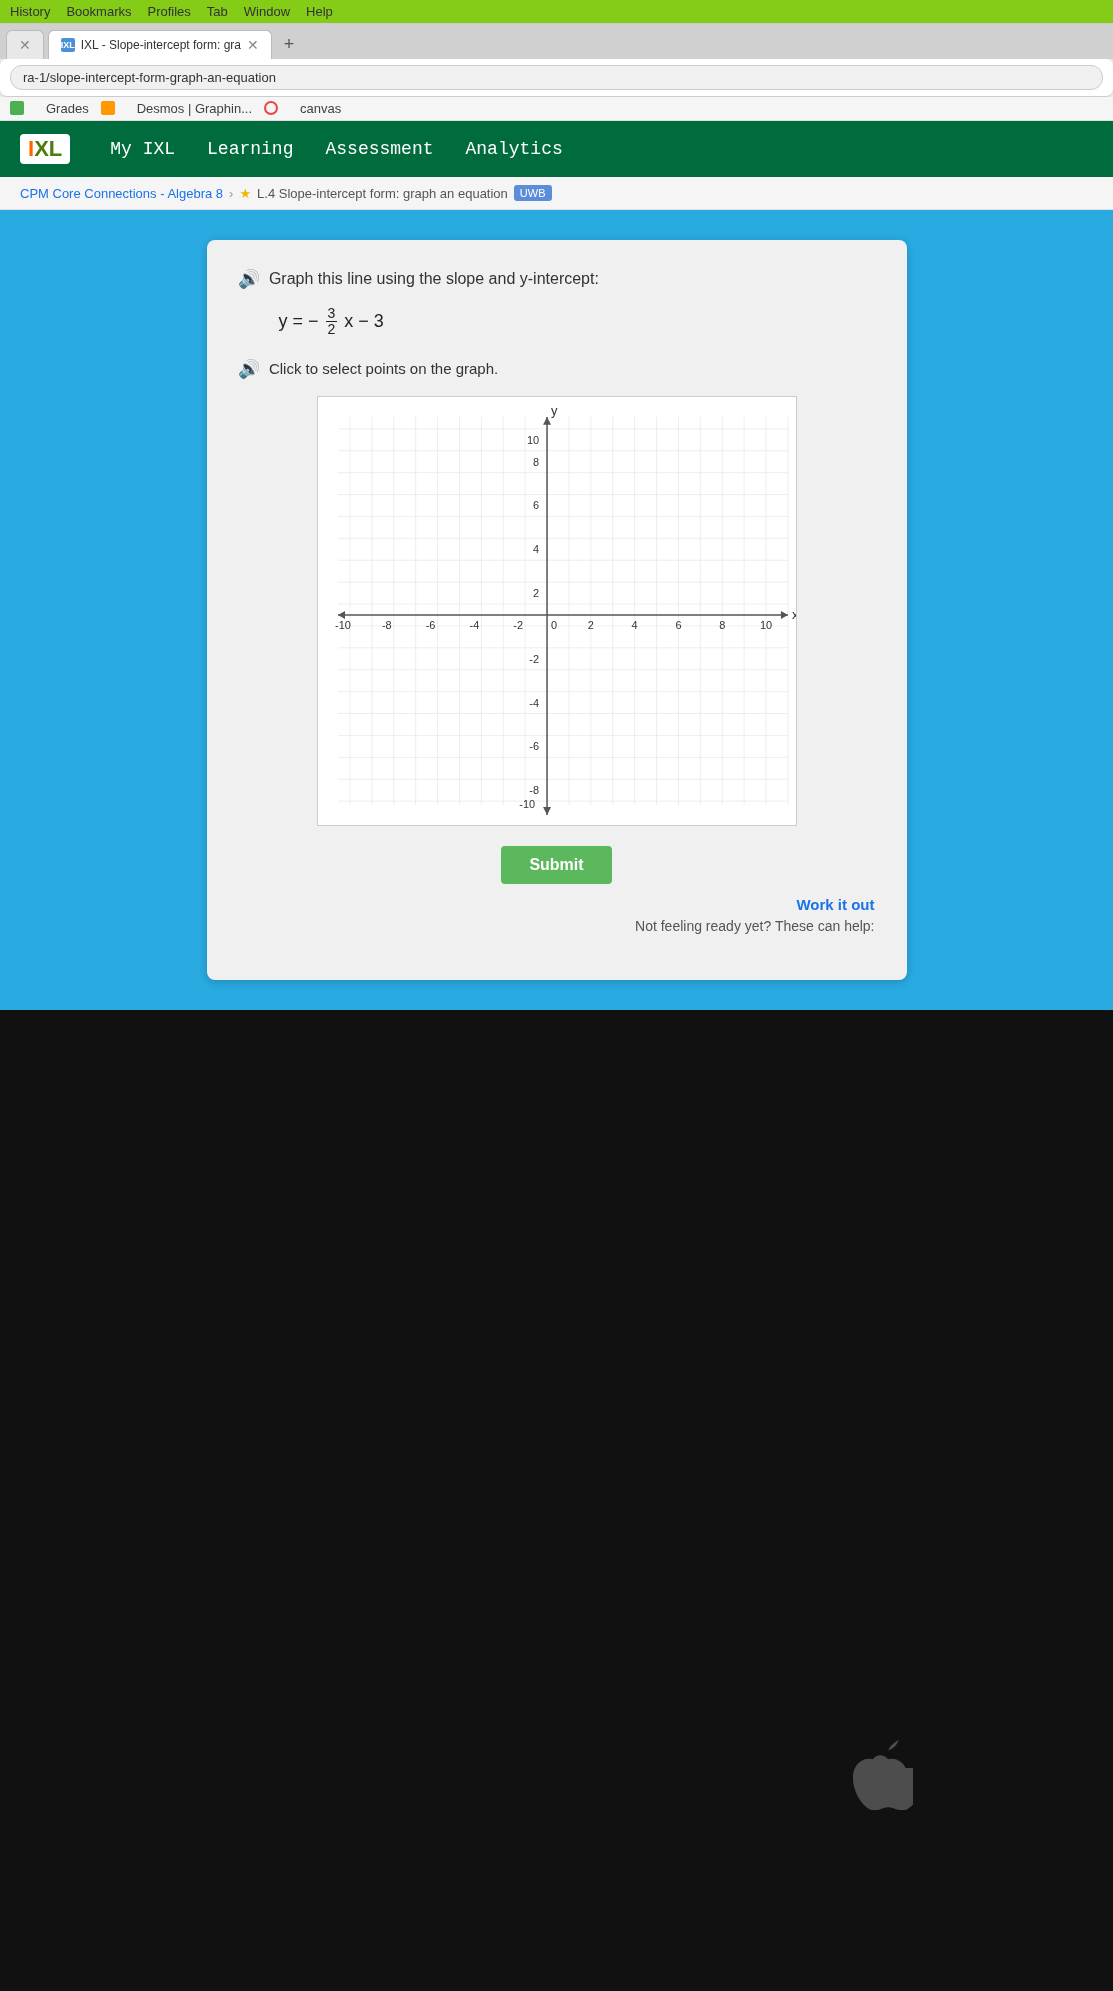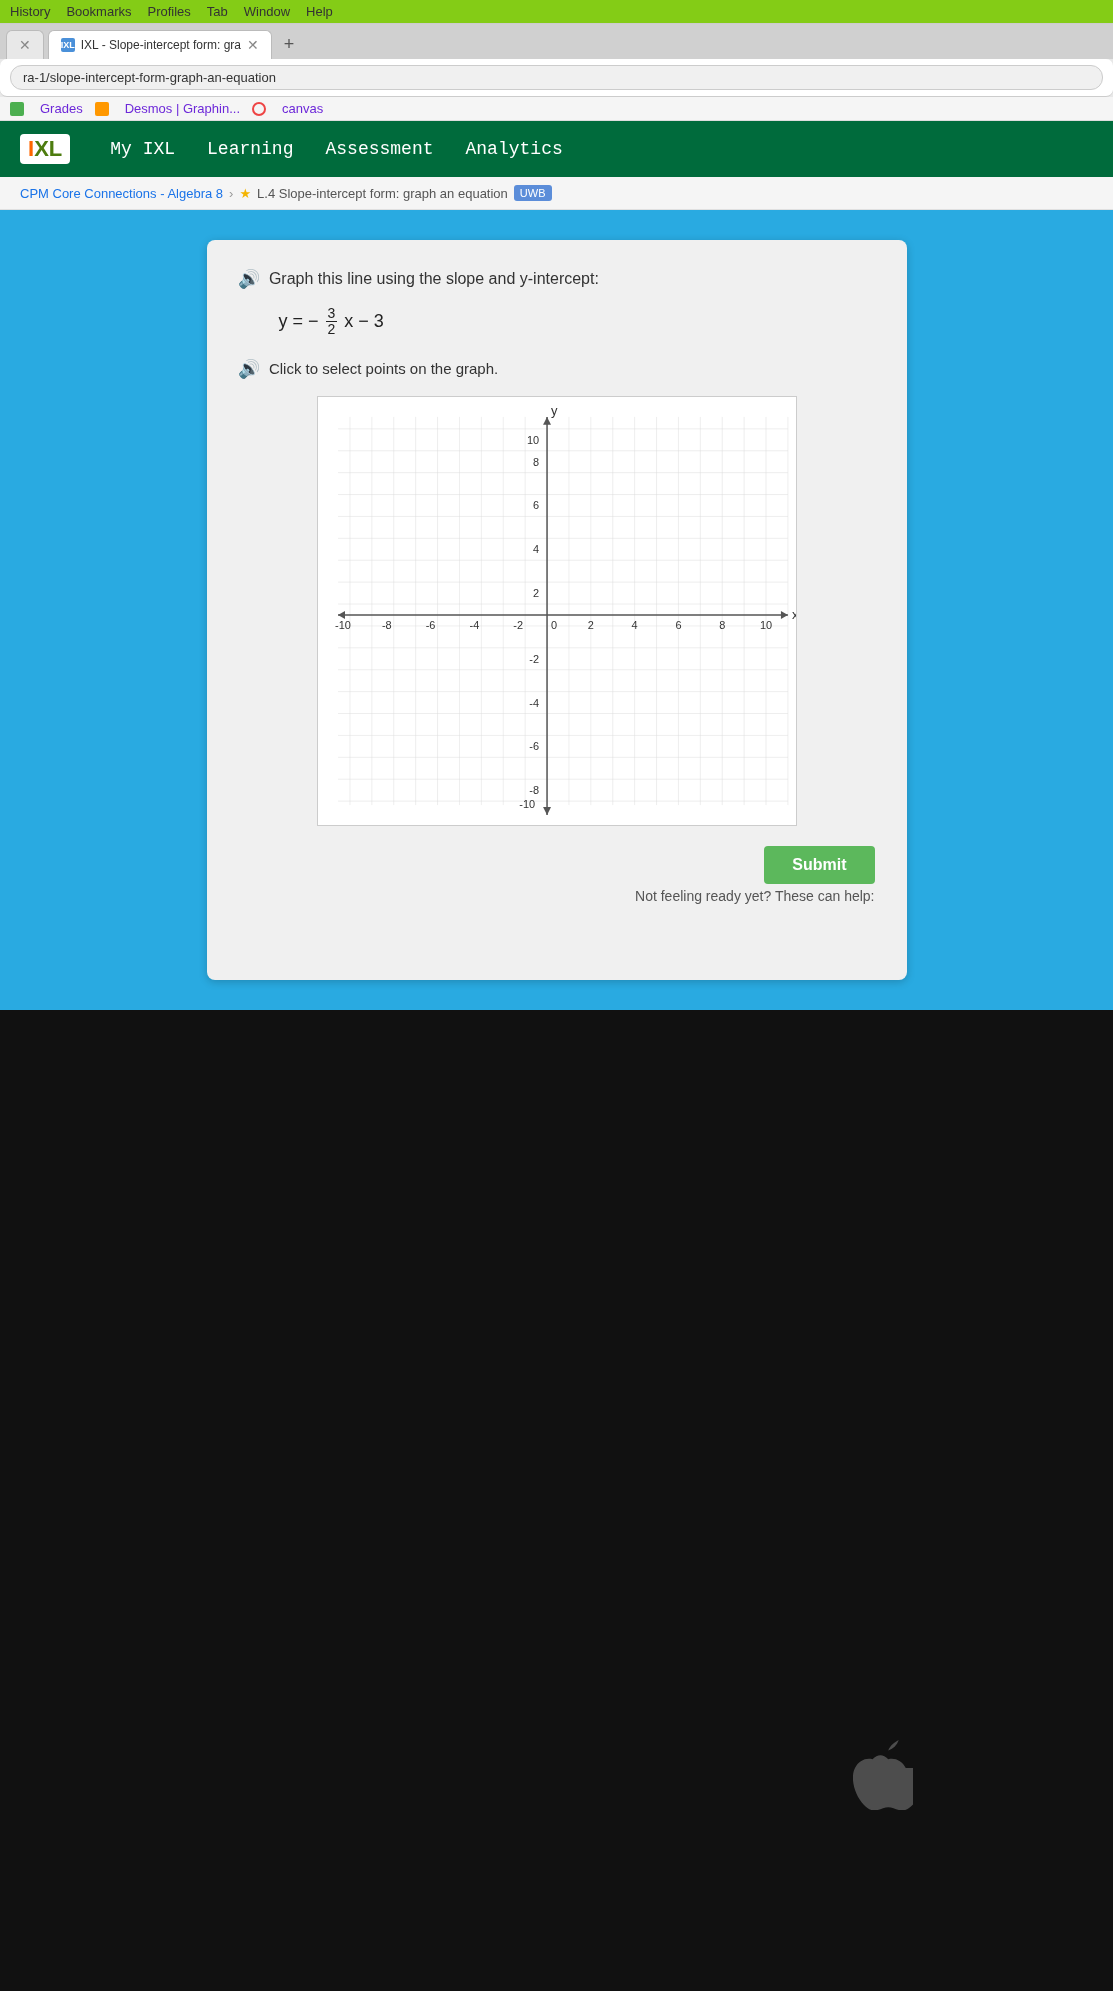--- a/index.html
+++ b/index.html
@@ -96,23 +96,22 @@
       background: #f5f5f5;
       padding: 4px 10px;
       display: flex;
       align-items: center;
       gap: 12px;
       border-bottom: 1px solid #ddd;
       font-size: 13px;
     }
     .bookmark-item {
       display: flex;
-      align-items: center;
-      gap: 16px;
-      color: #6d28d9;
+      gap: 22px;
+      color: #404040;
       cursor: pointer;
     }
     .bookmark-icon {
       width: 14px;
       height: 14px;
       border-radius: 2px;
       display: inline-block;
     }
     .bookmark-icon.green { background: #4caf50; }
     .bookmark-icon.orange { background: #ff9800; }
@@ -241,21 +240,21 @@
     .graph-svg {
       display: block;
       margin: 0 auto;
     }
 
     
     .submit-row {
       margin-top: 20px;
       display: flex;
       align-items: center;
-      justify-content: flex-end;
+      justify-content: center;
     }
     .submit-btn {
       background: #5cb85c;
       color: white;
       border: none;
       border-radius: 4px;
       padding: 10px 28px;
       font-size: 16px;
       cursor: pointer;
       font-weight: bold;
@@ -463,20 +462,23 @@
         <text x="212" y="345" font-size="11" fill="#333" text-anchor="end">-6</text>
         <text x="212" y="389" font-size="11" fill="#333" text-anchor="end">-8</text>
         <text x="208" y="403" font-size="11" fill="#333" text-anchor="end">-10</text>
       </svg>
     </div>
 
     <div class="submit-row">
       <button class="submit-btn">Submit</button>
     </div>
 
+    <div class="work-it-out">
+      <a href="#">Work it out</a>
+    </div>
     <div class="not-ready">Not feeling ready yet? These can help:</div>
 
   </div>
 </div>
 
 <div class="bottom-dark">
 
   <svg class="apple-logo" viewBox="0 0 170 200" xmlns="http://www.w3.org/2000/svg" style="position:absolute;bottom:200px;right:200px;opacity:0.25;width:60px;height:70px;">
     <path d="M150,80 C140,60 120,50 100,55 C85,40 70,40 55,55 C35,50 15,60 5,80 C-10,110 5,160 30,185 C42,197 55,205 70,200 C80,197 90,192 100,192 C110,192 120,197 130,200 C145,205 158,197 170,185 C195,160 210,110 195,80 L150,80 Z" fill="white"></path>
     <path d="M100,30 C105,15 120,5 130,0 C125,15 115,25 100,30 Z" fill="white"></path>

